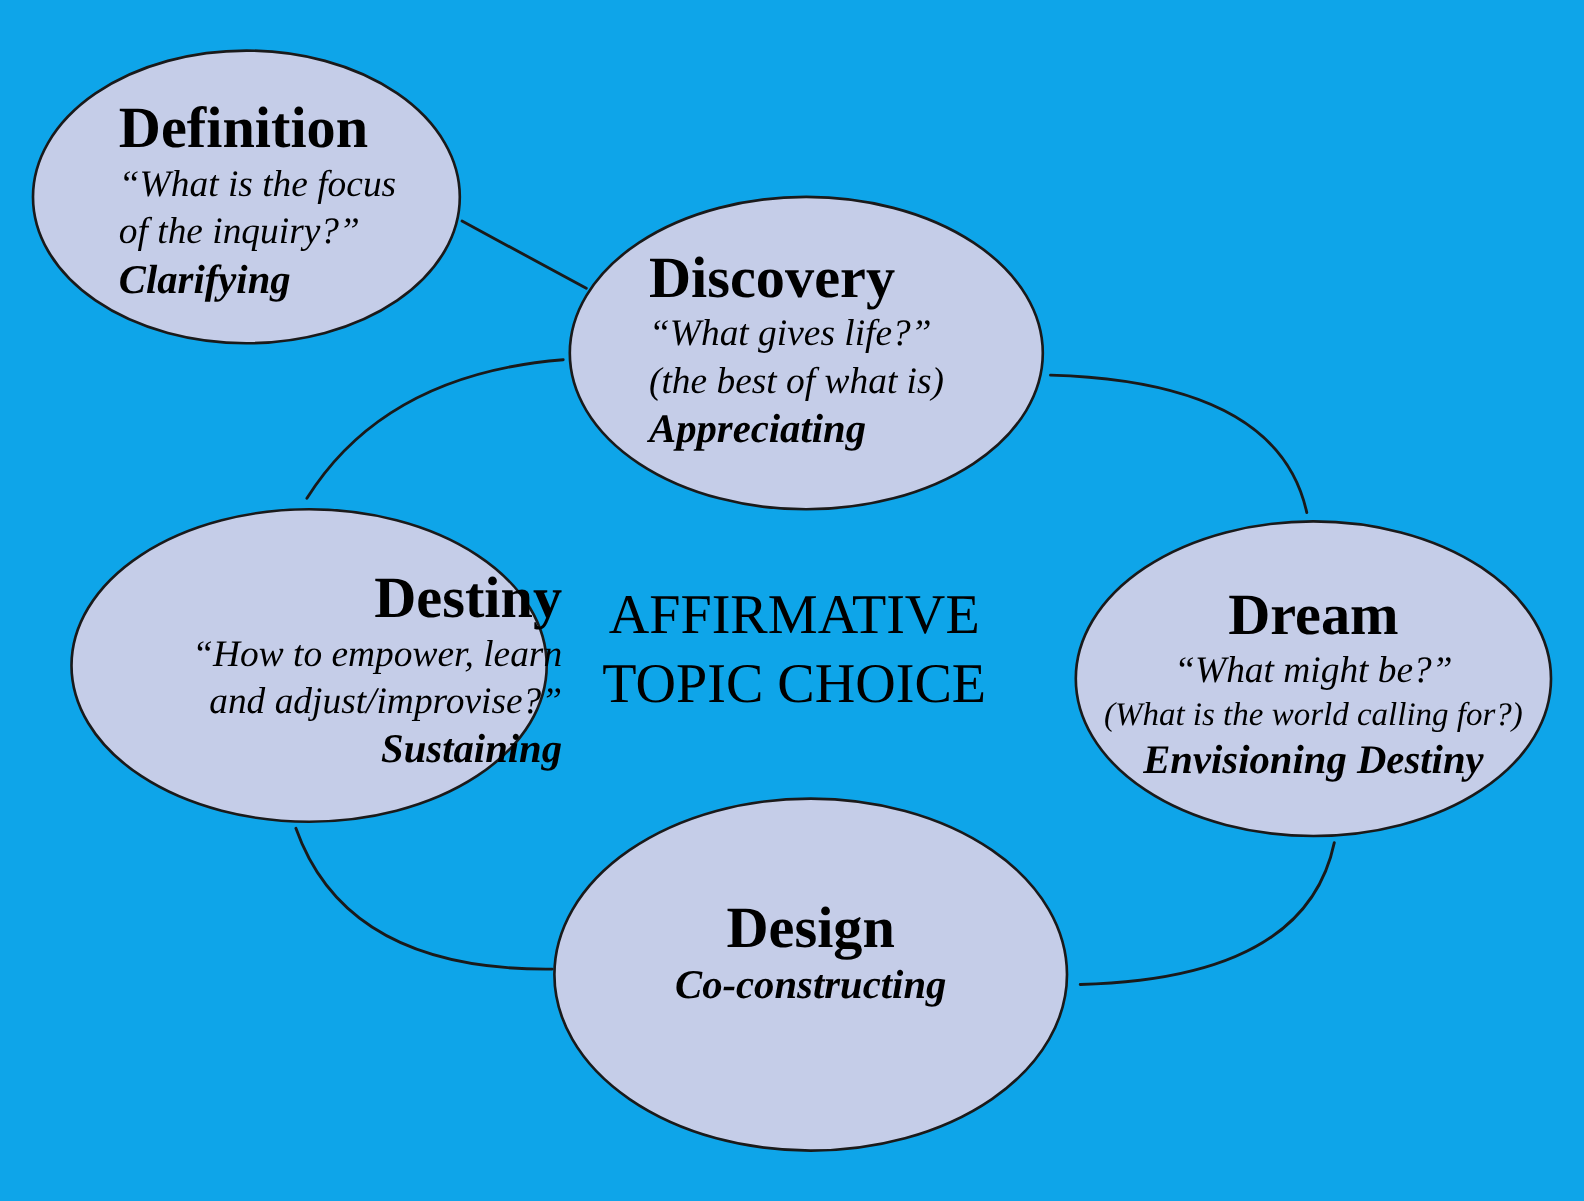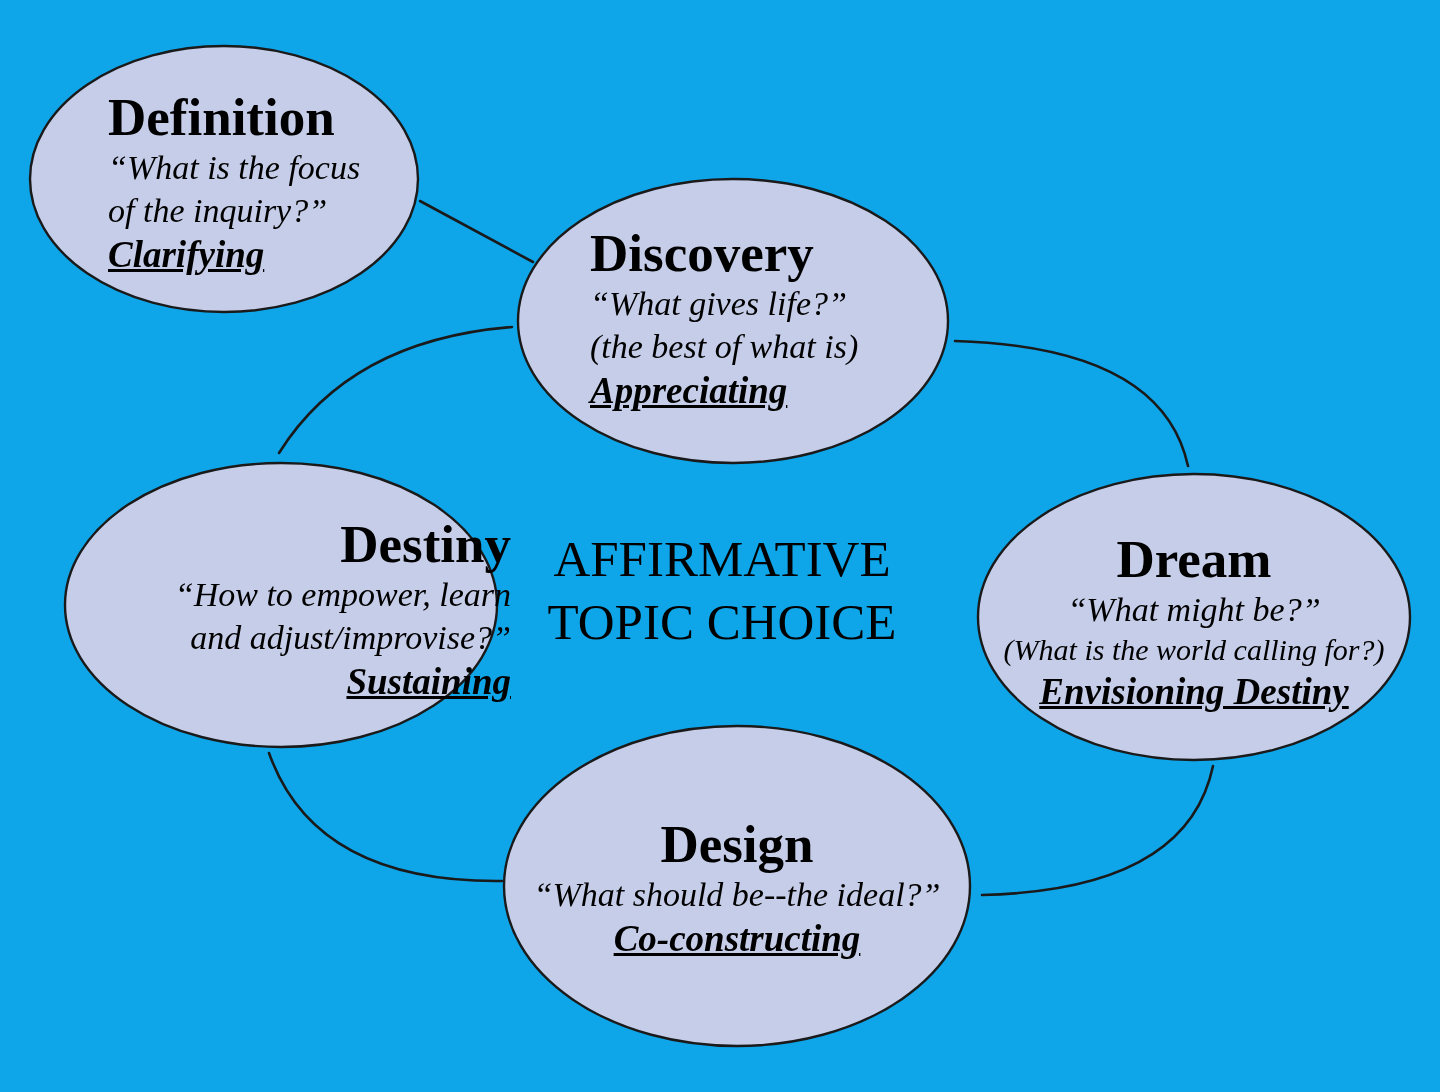--- a/index.html
+++ b/index.html
@@ -49,21 +49,20 @@
   }
   .node-quote.small {
     font-size: 30px;
     line-height: 38px;
   }
   .node-practice {
     font-size: 37px;
     line-height: 45px;
     font-weight: 700;
     font-style: italic;
-    text-decoration: underline;
   }
   .center-label {
     position: absolute;
     left: 512px;
     top: 528px;
     width: 420px;
     text-align: center;
     font-size: 51px;
     line-height: 63px;
     white-space: nowrap;
@@ -118,21 +117,20 @@
 
   <div class="node-text node-destiny align-center">
     <div class="node-title">Destiny</div>
     <div class="node-quote">“How to empower, learn</div>
     <div class="node-quote">and adjust/improvise?”</div>
     <div class="node-practice">Sustaining</div>
   </div>
 
   <div class="node-text node-design align-center">
     <div class="node-title">Design</div>
-    <div class="node-quote">“What should be--the ideal?”</div>
     <div class="node-practice">Co-constructing</div>
   </div>
 
   <div class="center-label">
     <div>AFFIRMATIVE</div>
     <div>TOPIC CHOICE</div>
   </div>
 
 </div>
 

